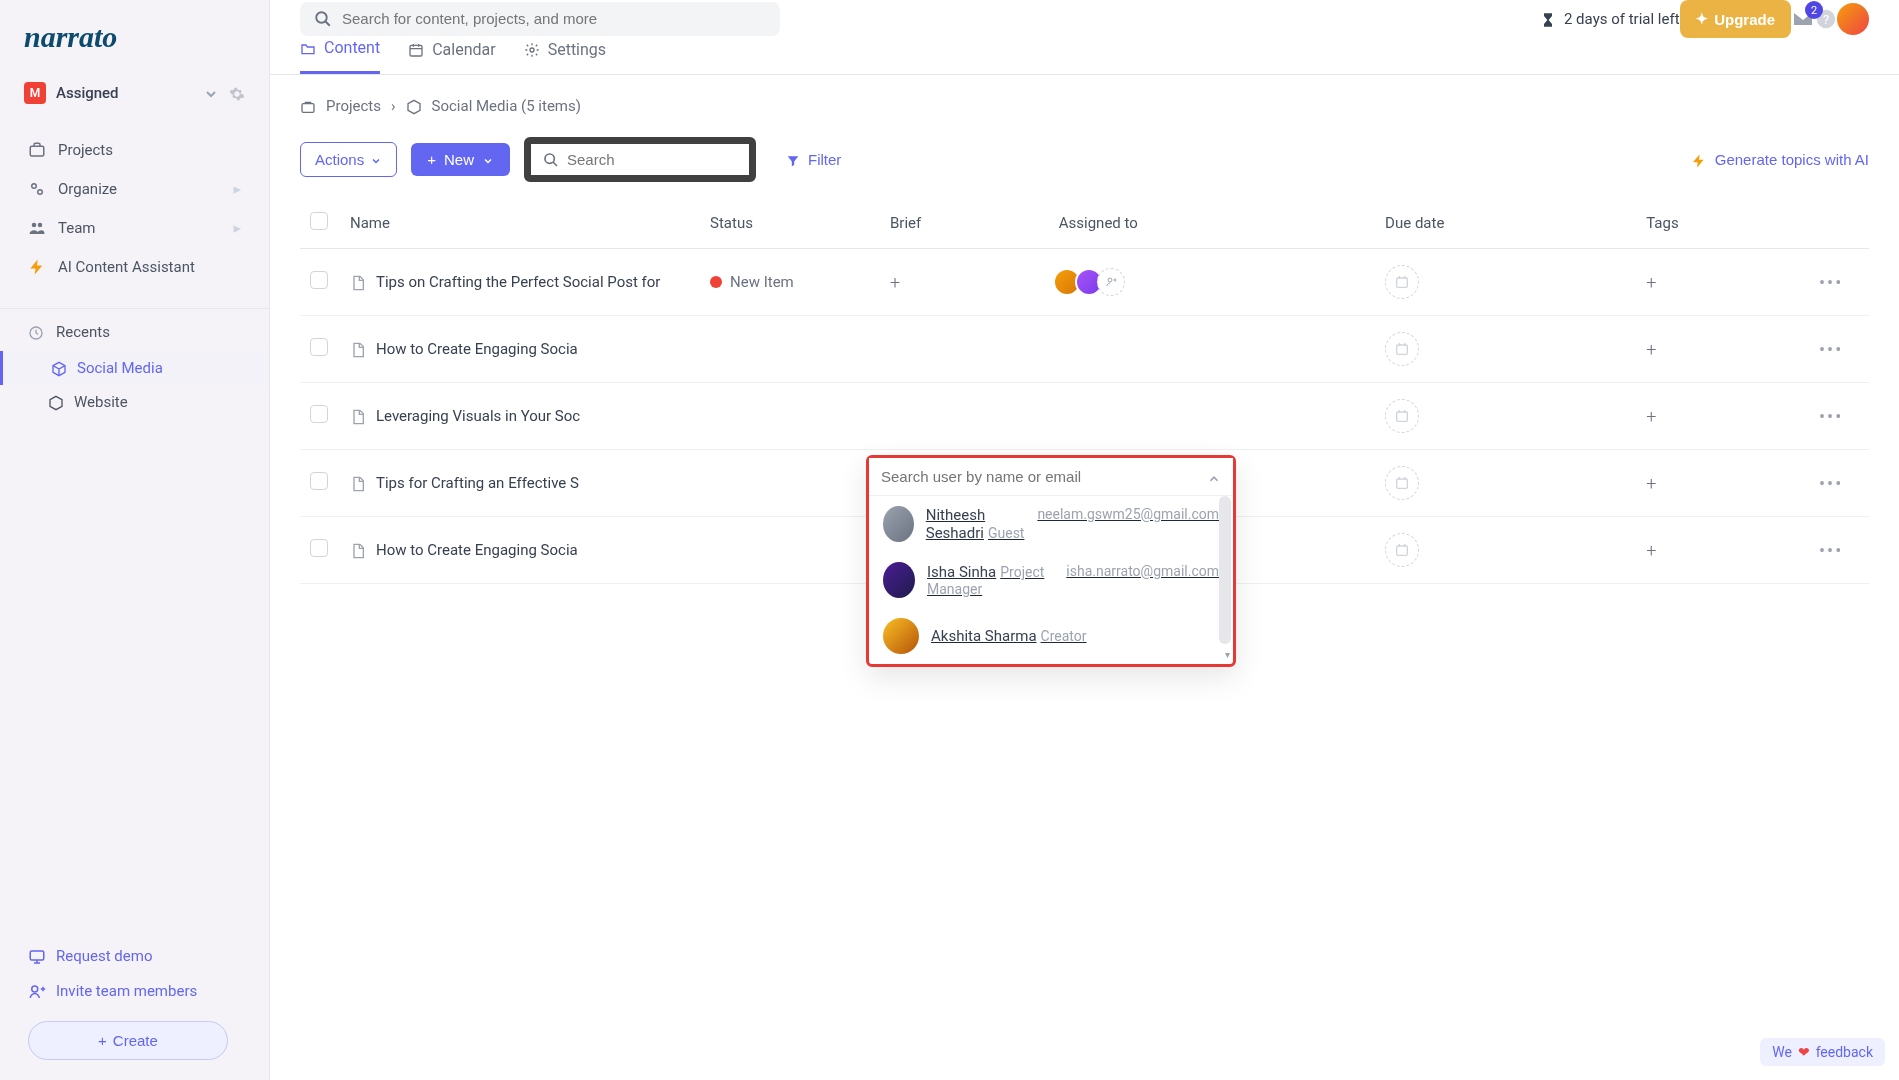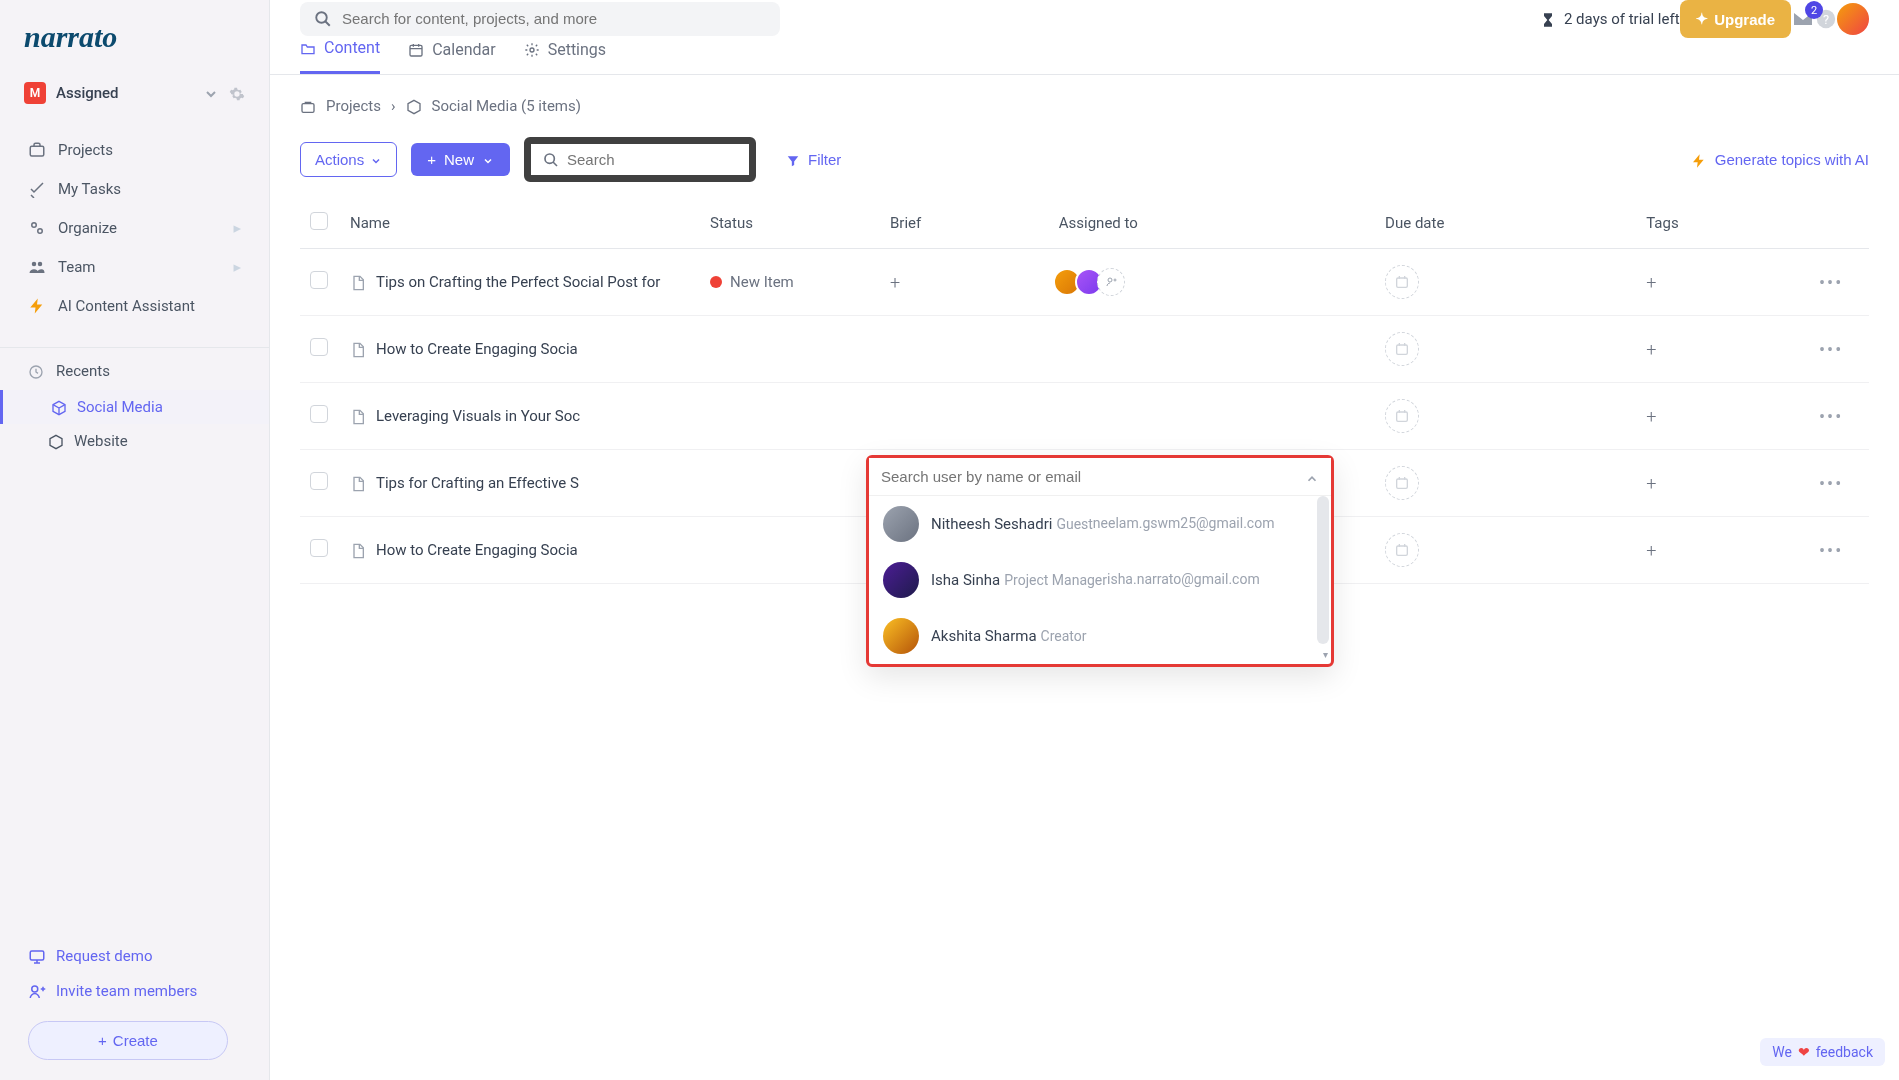--- a/index.html
+++ b/index.html
@@ -57,21 +57,21 @@
     .status { display: flex; align-items: center; gap: 8px; color: #6b7280; }
     .dot { width: 12px; height: 12px; border-radius: 50%; background: #ef4136; }
     .plus-cell { color: #6b7280; cursor: pointer; font-size: 18px; font-weight: 300; text-align:left;}
     .date-ph { width: 34px; height: 34px; border: 1.5px dashed #d1d5db; border-radius: 50%; display: inline-flex; align-items: center; justify-content: center; color: #d1d5db; }
     .dots { color: #9ca3af; cursor: pointer; font-size: 18px; letter-spacing: 2px; }
     .avatars { display: flex; align-items: center; }
     .mini-av { width: 28px; height: 28px; border-radius: 50%; margin-left: -6px; border: 2px solid #fff; }
     .av1 { background: linear-gradient(135deg, #f59e0b, #d97706); }
     .av2 { background: linear-gradient(135deg, #a855f7, #7c3aed); }
     .add-av { width: 28px; height: 28px; border-radius: 50%; margin-left: -6px; border: 1.5px dashed #d1d5db; background:#fff; display:flex; align-items:center; justify-content:center; color:#9ca3af;}
-    .popover { position: absolute; top: 380px; left: 596px; width: 468px; background: #fff; border: 3px solid #e53935; border-radius: 6px; box-shadow: 0 10px 30px rgba(0,0,0,0.1); z-index: 100; }
+    .popover { position: absolute; top: 380px; left: 596px; width: 370px; background: #fff; border: 3px solid #e53935; border-radius: 6px; box-shadow: 0 10px 30px rgba(0,0,0,0.1); z-index: 100; text-decoration: underline; }
     .pop-search { width: 100%; border: none; outline: none; padding: 10px 38px 10px 12px; font-size: 15px; border-bottom: 1px solid #f0f0f0;}
     .pop-up { position: absolute; right: 12px; top: 12px; color: #9ca3af; }
     .user-row { display: flex; align-items: center; gap: 12px; padding: 10px 14px; }
     .user-av { width: 36px; height: 36px; border-radius: 50%; }
     .ua1 { background: linear-gradient(135deg, #9ca3af, #6b7280); }
     .ua2 { background: linear-gradient(135deg, #4c1d95, #1e1b4b); }
     .ua3 { background: linear-gradient(135deg, #fbbf24, #b45309); }
     .user-info { display: flex; }
     .user-name { font-size: 15px; color: #374151; }
     .user-role { font-size: 14px; color: #9ca3af; margin-left: 4px; }
@@ -98,26 +98,20 @@
             <path d="M12 8a4 4 0 100 8 4 4 0 000-8zm9 4a9 9 0 01-.1 1.3l2 1.6-2 3.4-2.4-.8a7 7 0 01-2.2 1.3l-.4 2.5h-4l-.4-2.5a7 7 0 01-2.2-1.3l-2.4.8-2-3.4 2-1.6A9 9 0 013 12a9 9 0 01.1-1.3l-2-1.6 2-3.4 2.4.8A7 7 0 017.7 5.2l.4-2.5h4l.4 2.5a7 7 0 012.2 1.3l2.4-.8 2 3.4-2 1.6c.1.4.1.9.1 1.3z" opacity=".6"></path>
           </svg></span>
     </div>
     <ul class="nav-list">
       <li class="nav-item">
         <span class="nav-icon"><svg width="18" height="18" viewBox="0 0 24 24" fill="none" stroke="currentColor" stroke-width="2">
               <rect x="3" y="7" width="18" height="13" rx="2"></rect>
               <path d="M8 7V5a2 2 0 012-2h4a2 2 0 012 2v2"></path>
             </svg></span>
         <span>Projects</span>
-      </li>
-      <li class="nav-item">
-        <span class="nav-icon"><svg width="18" height="18" viewBox="0 0 24 24" fill="none" stroke="currentColor" stroke-width="2">
-              <path d="M4 12l4 4L20 4M4 20l4 4"></path>
-            </svg></span>
-        <span>My Tasks</span>
       </li>
       <li class="nav-item">
         <span class="nav-icon"><svg width="18" height="18" viewBox="0 0 24 24" fill="none" stroke="currentColor" stroke-width="2">
               <circle cx="8" cy="8" r="3"></circle>
               <circle cx="16" cy="16" r="3"></circle>
             </svg></span>
         <span>Organize</span>
         <span style="margin-left:auto; color:#cbd5e1">▸</span>
       </li>
       <li class="nav-item">

